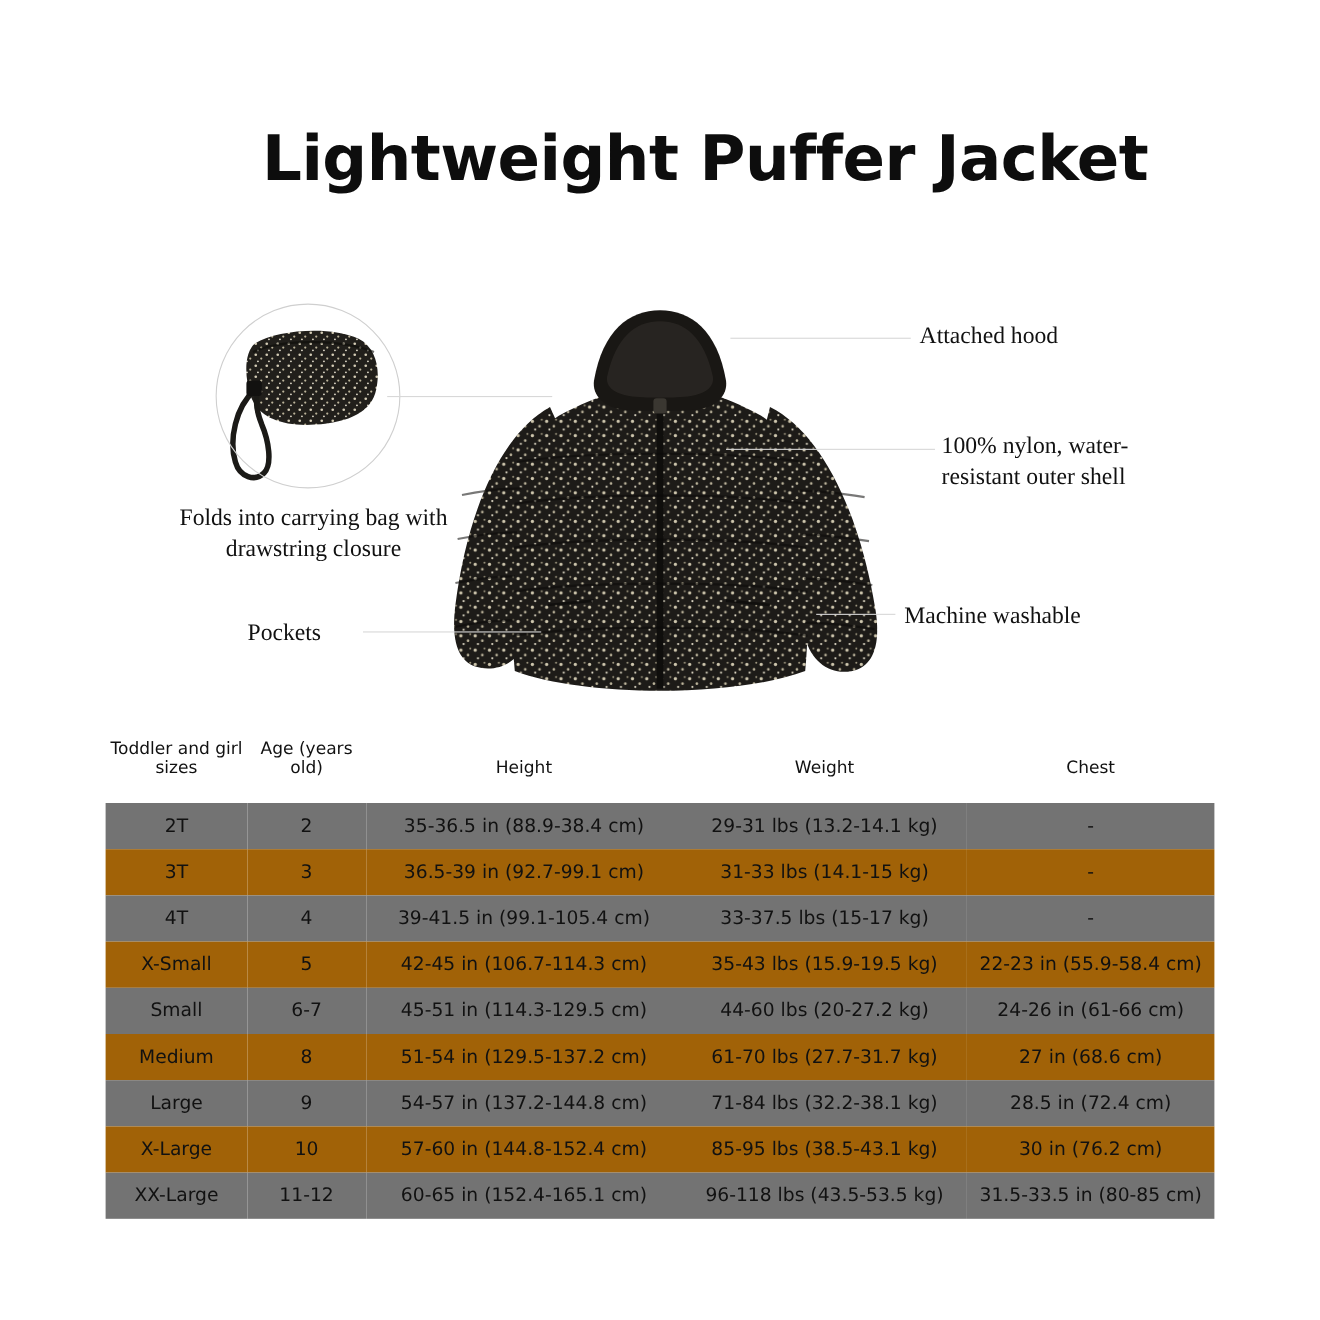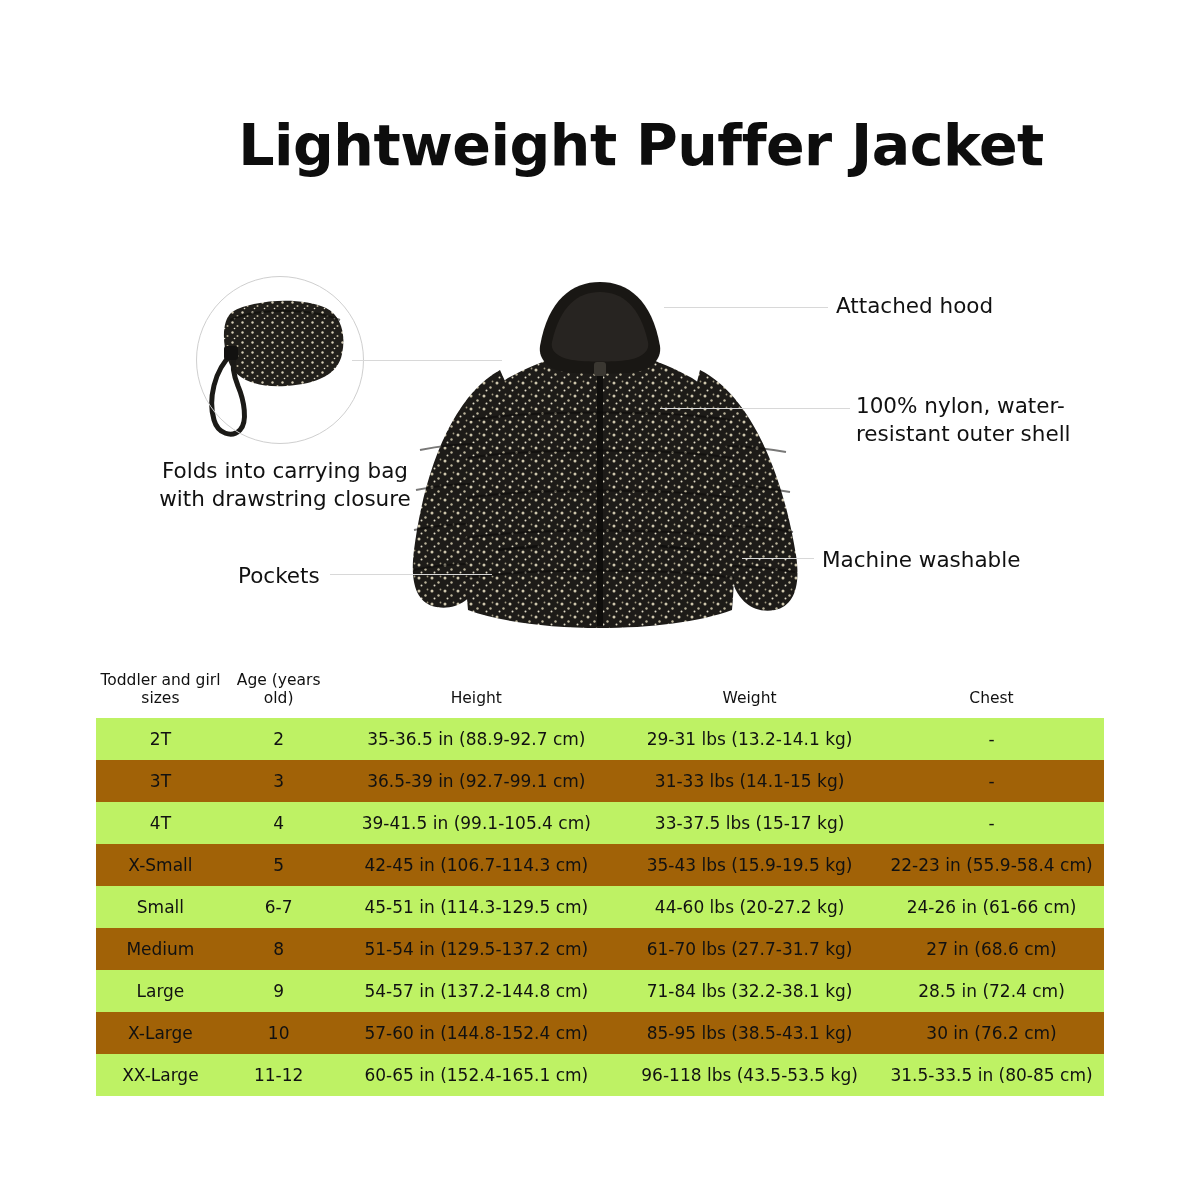--- a/index.html
+++ b/index.html
@@ -37,20 +37,21 @@
     padding-left: 41px;
   }
 
   
   .illustration {
     position: absolute;
     top: 250px;
     left: 0;
     width: 1200px;
     height: 400px;
+    font-family: Liberation Serif, serif;
   }
 
   
   .bag-circle {
     position: absolute;
     left: 196px;
     top: 26px;
     width: 168px;
     height: 168px;
     border: 1px solid #cfcfcf;
@@ -65,21 +66,21 @@
     color: #111111;
     line-height: 1.28;
     white-space: nowrap;
   }
   .callout.multi { white-space: normal; }
 
   .lbl-hood       { left: 836px; top: 42px; }
   .lbl-nylon      { left: 856px; top: 142px; width: 220px; white-space: normal; }
   .lbl-machine    { left: 822px; top: 296px; }
   .lbl-folds      { left: 140px; top: 207px; width: 290px; white-space: normal; text-align: center; }
-  .lbl-pockets    { left: 238px; top: 312px; }
+  .lbl-pockets    { left: 225px; top: 312px; }
 
   
   .line {
     position: absolute;
     background: #d8d8d8;
     height: 1px;
   }
   .ln-hood    { left: 664px;  top: 57px;  width: 164px; }
   .ln-nylon   { left: 660px;  top: 158px; width: 190px; }
   .ln-machine { left: 742px;  top: 308px; width: 72px; }
@@ -93,34 +94,34 @@
     top: 670px;
     width: 1008px;
     border-collapse: collapse;
     font-size: 17px;
     color: #111111;
   }
   .size-table th {
     font-weight: normal;
     font-size: 15.5px;
     line-height: 1.15;
-    padding: 2px 4px 10px 4px;
+    padding: 2px 4px 22px 4px;
     text-align: center;
     vertical-align: bottom;
     color: #111111;
   }
   .size-table td {
     text-align: center;
     padding: 11px 4px;
     font-size: 17px;
     color: #111111;
     white-space: nowrap;
   }
   .size-table tbody tr.shaded td {
-    background: #bef264;
+    background: #737373;
   }
   .size-table tbody tr.plain td {
     background: #a16207;
   }
   .col-size   { width: 130px; }
   .col-age    { width: 110px; }
   .col-height { width: 290px; }
   .col-weight { width: 258px; }
   .col-chest  { width: 220px; }
 </style>
@@ -229,21 +230,21 @@
         <th class="col-age">Age (years old)</th>
         <th class="col-height">Height</th>
         <th class="col-weight">Weight</th>
         <th class="col-chest">Chest</th>
       </tr>
     </thead>
     <tbody>
       <tr class="shaded">
         <td>2T</td>
         <td>2</td>
-        <td>35-36.5 in (88.9-92.7 cm)</td>
+        <td>35-36.5 in (88.9-38.4 cm)</td>
         <td>29-31 lbs (13.2-14.1 kg)</td>
         <td>-</td>
       </tr>
       <tr class="plain">
         <td>3T</td>
         <td>3</td>
         <td>36.5-39 in (92.7-99.1 cm)</td>
         <td>31-33 lbs (14.1-15 kg)</td>
         <td>-</td>
       </tr>

